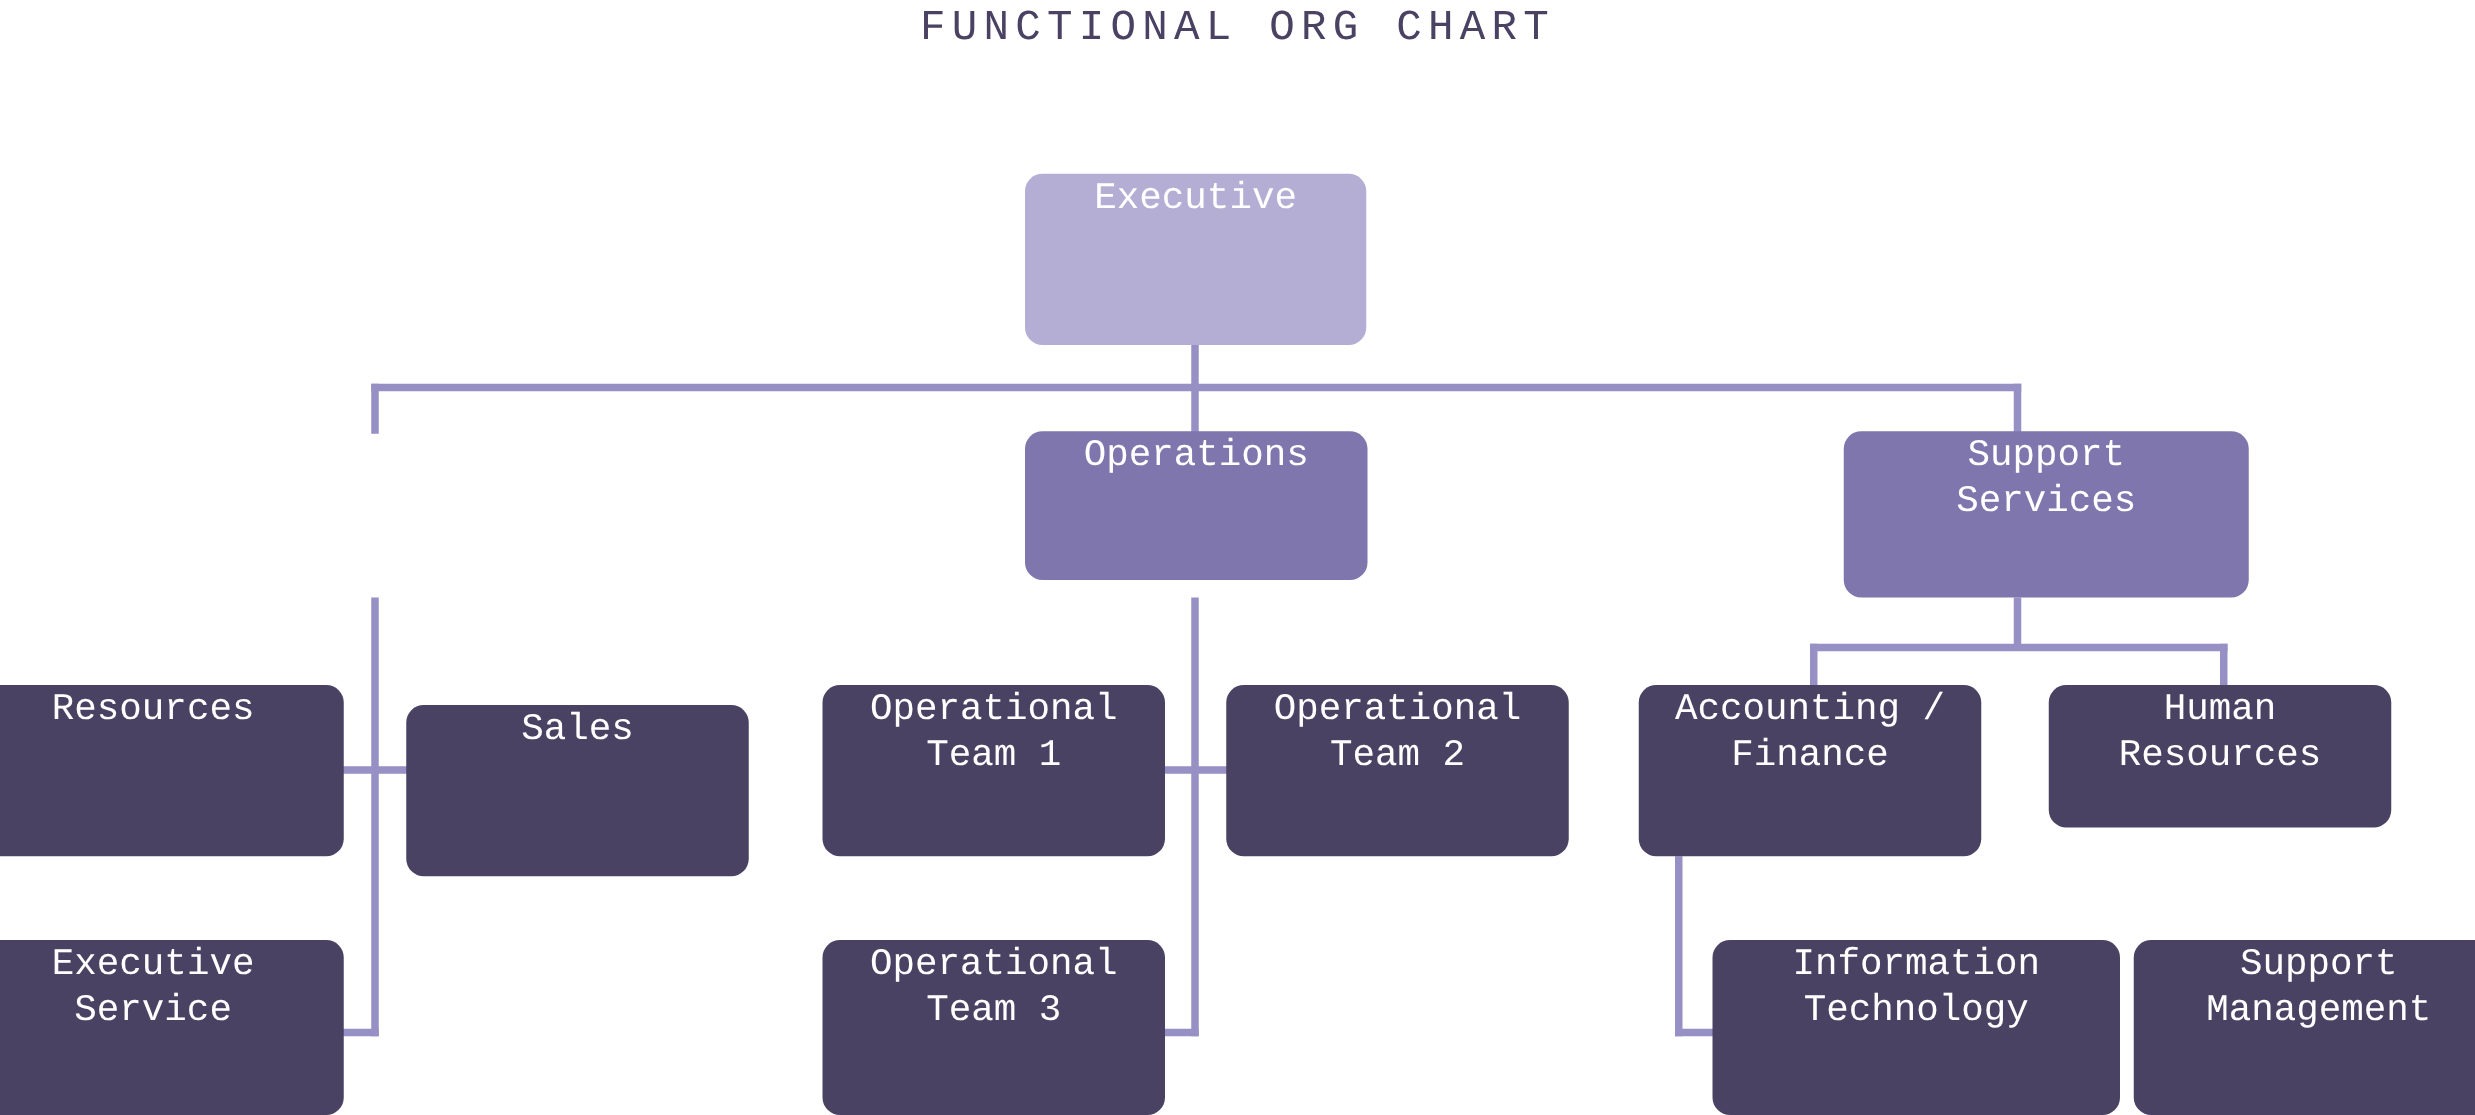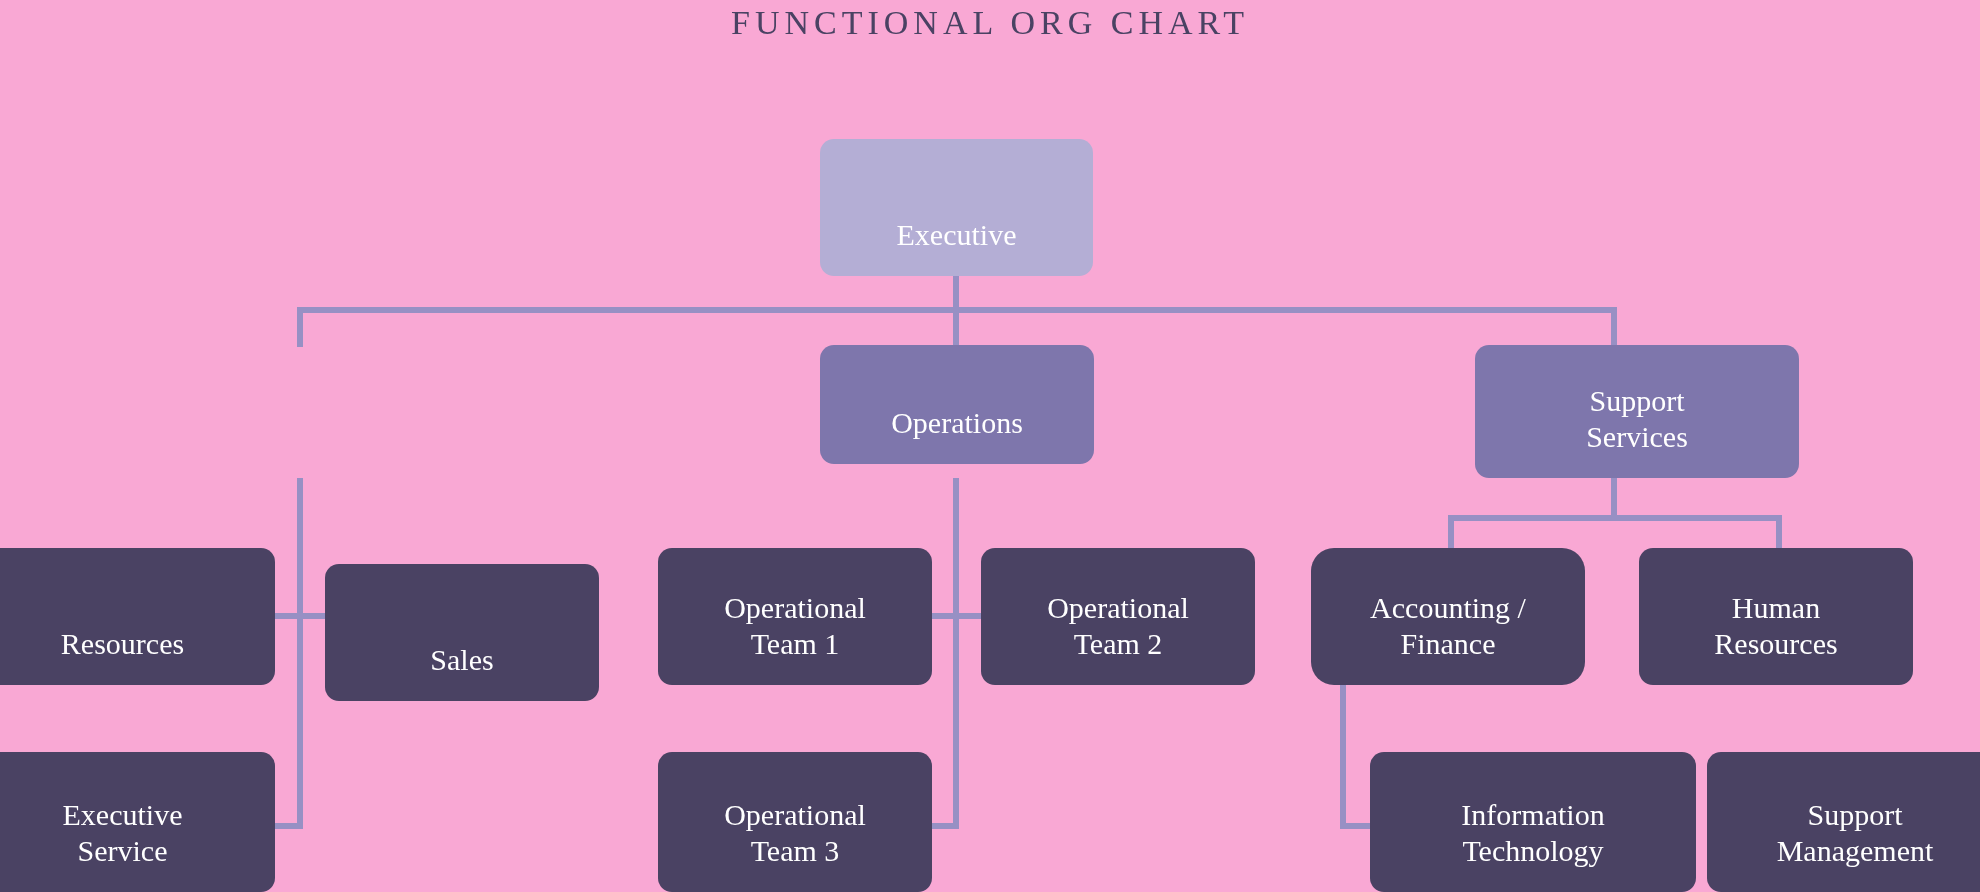--- a/index.html
+++ b/index.html
@@ -5,23 +5,23 @@
 <style>
   html, body {
     margin: 0;
     padding: 0;
     background: #000000;
   }
   #stage {
     position: relative;
     width: 1980px;
     height: 892px;
-    background: #f9a8d4;
+    background: #ffffff;
     overflow: hidden;
-    font-family: Liberation Serif, serif;
+    font-family: Liberation Mono, monospace;
   }
 
   
   #chart-title {
     position: absolute;
     left: 0;
     top: 0;
     width: 1980px;
     text-align: center;
     font-size: 34px;
@@ -37,26 +37,26 @@
     position: absolute;
     background: #9790c4;
   }
 
   
   .node {
     position: absolute;
     box-sizing: border-box;
     border-radius: 14px;
     display: flex;
-    align-items: flex-end;
+    align-items: flex-start;
     justify-content: center;
     text-align: center;
     color: #ffffff;
     font-weight: 400;
-    padding: 22px 14px;
+    padding: 2px 14px;
     line-height: 1.22;
   }
   .node .label {
     display: block;
     white-space: pre-line;
   }
 
   .lvl1 { background: #b4aed5; font-size: 30px; }
   .lvl2 { background: #7e76ac; font-size: 30px; }
   .lvl3 { background: #4a4263; font-size: 30px; }
@@ -116,26 +116,26 @@
   <div class="node lvl3" style="left:658px; top:548px; width:274px; height:137px;">
     <span class="label">Operational
 Team 1</span>
   </div>
 
   <div class="node lvl3" style="left:981px; top:548px; width:274px; height:137px;">
     <span class="label">Operational
 Team 2</span>
   </div>
 
-  <div class="node lvl3" style="left:1311px; top:548px; width:274px; height:137px;border-radius:23px;">
+  <div class="node lvl3" style="left:1311px; top:548px; width:274px; height:137px;">
     <span class="label">Accounting /
 Finance</span>
   </div>
 
-  <div class="node lvl3" style="left:1639px; top:548px; width:274px; height:137px;">
+  <div class="node lvl3" style="left:1639px; top:548px; width:274px; height:114px;">
     <span class="label">Human
 Resources</span>
   </div>
 
   <div class="node lvl3" style="left:-30px; top:752px; width:305px; height:140px;">
     <span class="label">Executive
 Service</span>
   </div>
 
   <div class="node lvl3" style="left:658px; top:752px; width:274px; height:140px;">

